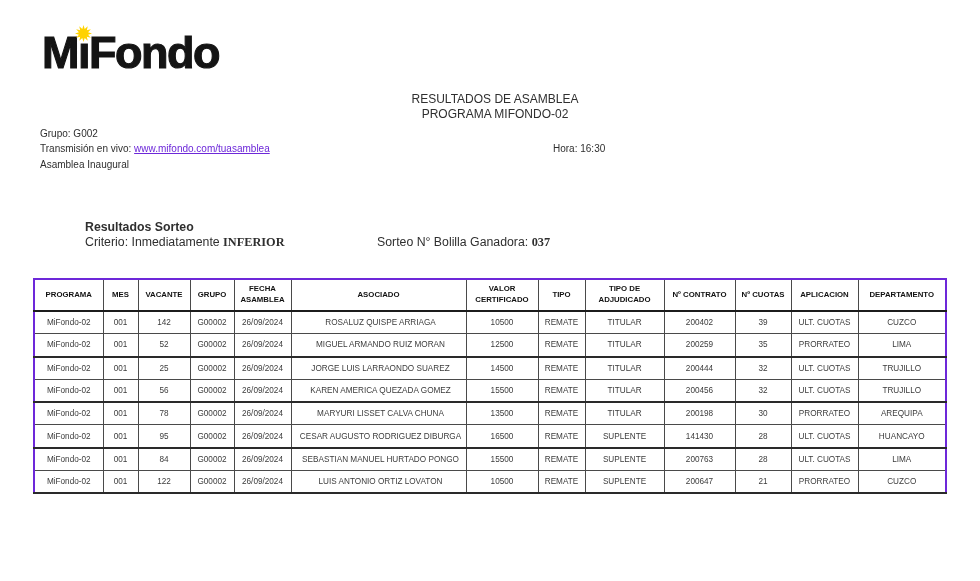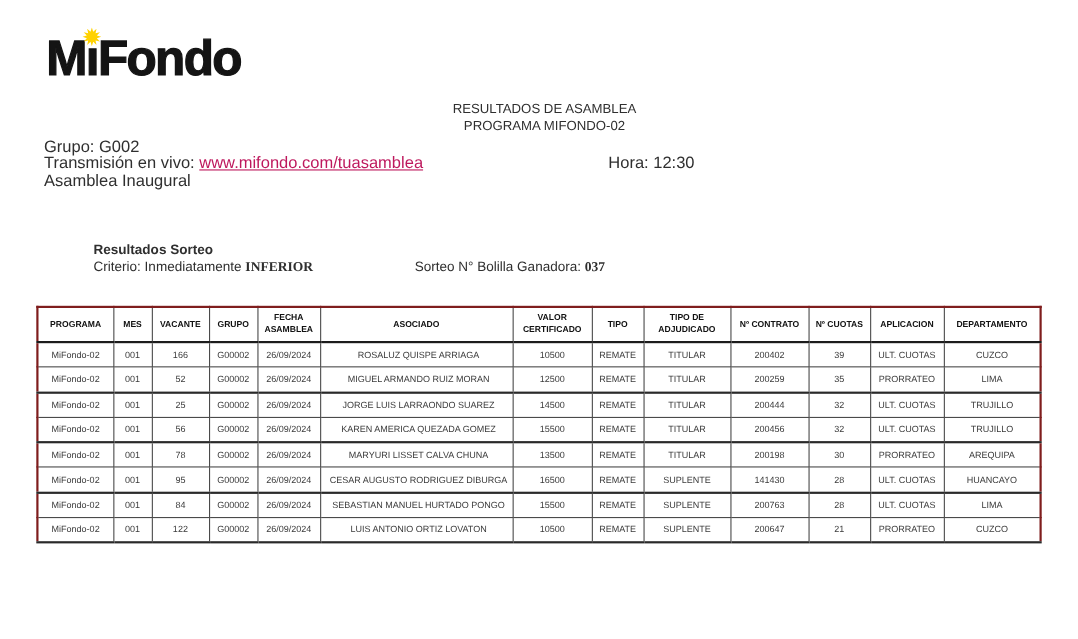--- a/index.html
+++ b/index.html
@@ -28,41 +28,41 @@
 
   
   .title-block {
     position: absolute; left: 0; top: 92px; width: 990px;
     text-align: center; font-size: 12px; line-height: 14.5px; color: #2f2f2f;
   }
 
   
   .info-block {
     position: absolute; left: 40px; top: 126px;
-    font-size: 15px; line-height: 15.3px; color: #2f2f2f; width: 900px;
+    font-size: 10px; line-height: 15.3px; color: #2f2f2f; width: 900px;
   }
   .info-line { position: relative; white-space: nowrap; }
   .hora { position: absolute; left: 513px; top: 0; }
   a.live-link { text-decoration: underline; }
 
   
   .sorteo-block {
     position: absolute; left: 40px; top: 220px;
     font-size: 12.3px; line-height: 15.3px; color: #2f2f2f; width: 900px; margin-left: 45px;
   }
   .sorteo-heading { font-weight: bold; }
   .criterio-line { position: relative; white-space: nowrap; }
   .sorteo-right { position: absolute; left: 292px; top: 0; }
   .bold { font-weight: bold; font-family: Liberation Serif, serif; }
 
   
   .results-table {
     position: absolute; left: 33px; top: 278px;
     width: 912px; border-collapse: collapse; table-layout: fixed;
-    border: 2px solid #7f1d1d;
+    border: 2px solid #6d28d9;
   }
   .results-table th, .results-table td {
     border: 1px solid #4a4a4a;
     overflow: hidden; white-space: nowrap;
   }
   .results-table th {
     height: 32px; font-size: 7.8px; font-weight: bold; color: #111;
     text-align: center; vertical-align: middle; line-height: 1.35;
     border-bottom: 2px solid #1c1c1c; padding: 1px 2px;
     white-space: normal;
@@ -86,24 +86,24 @@
   </div>
 
   <div class="title-block">
     <div>RESULTADOS DE ASAMBLEA</div>
     <div>PROGRAMA MIFONDO-02</div>
   </div>
 
   <div class="info-block">
     <div class="info-line">Grupo: G002</div>
     <div class="info-line">
-      <span class="hora">Hora: 12:30</span>
+      <span class="hora">Hora: 16:30</span>
     </div>
     <div class="info-line">
-      <span>Transmisión en vivo: </span><a class="live-link" href="#" style="color: #be185d;">www.mifondo.com/tuasamblea</a>
+      <span>Transmisión en vivo: </span><a class="live-link" href="#" style="color: #6d28d9;">www.mifondo.com/tuasamblea</a>
     </div>
     <div class="info-line">Asamblea Inaugural</div>
   </div>
 
   <div class="sorteo-block">
     <div class="sorteo-heading">Resultados Sorteo</div>
     <div class="criterio-line">
       <span>Criterio: Inmediatamente </span><span class="bold">INFERIOR</span>
       <span class="sorteo-right">
         <span>Sorteo N° Bolilla Ganadora: </span><span class="bold">037</span>
@@ -141,21 +141,21 @@
           <th>Nº CONTRATO</th>
           <th>Nº CUOTAS</th>
           <th>APLICACION</th>
           <th>DEPARTAMENTO</th>
         </tr>
     </thead>
     <tbody>
         <tr>
           <td>MiFondo-02</td>
           <td>001</td>
-          <td>166</td>
+          <td>142</td>
           <td>G00002</td>
           <td>26/09/2024</td>
           <td class="left">ROSALUZ QUISPE ARRIAGA</td>
           <td>10500</td>
           <td>REMATE</td>
           <td>TITULAR</td>
           <td>200402</td>
           <td>39</td>
           <td>ULT. CUOTAS</td>
           <td>CUZCO</td>

